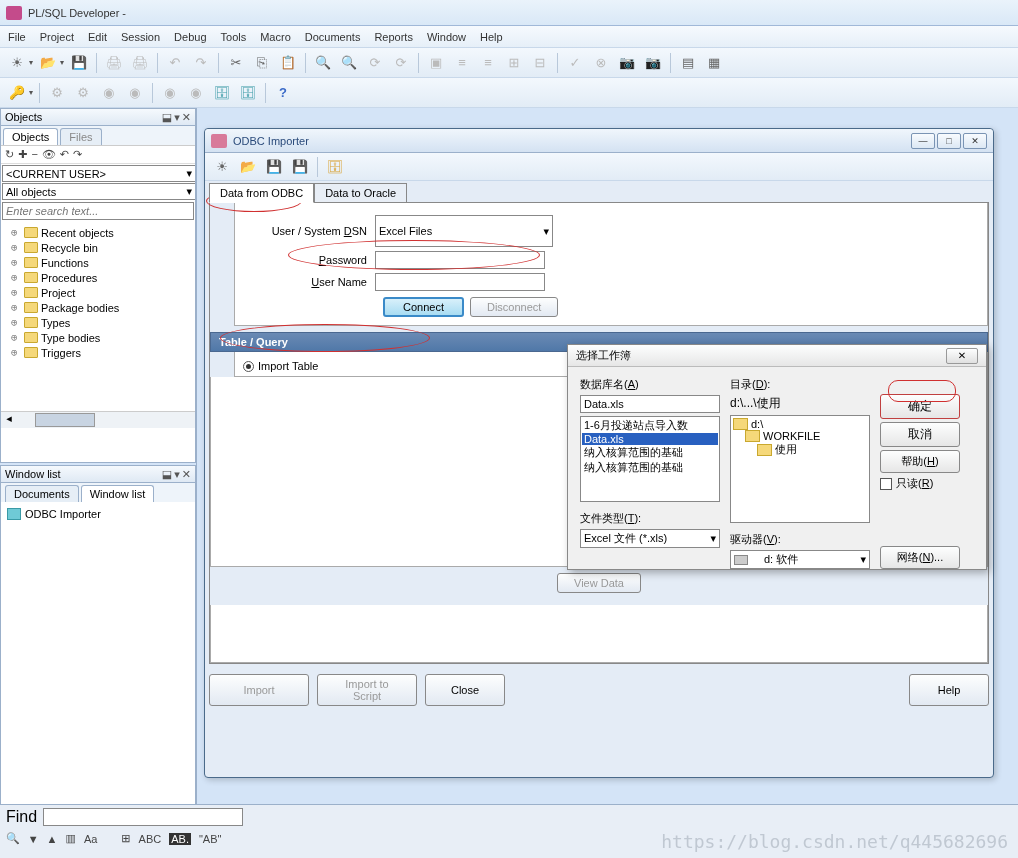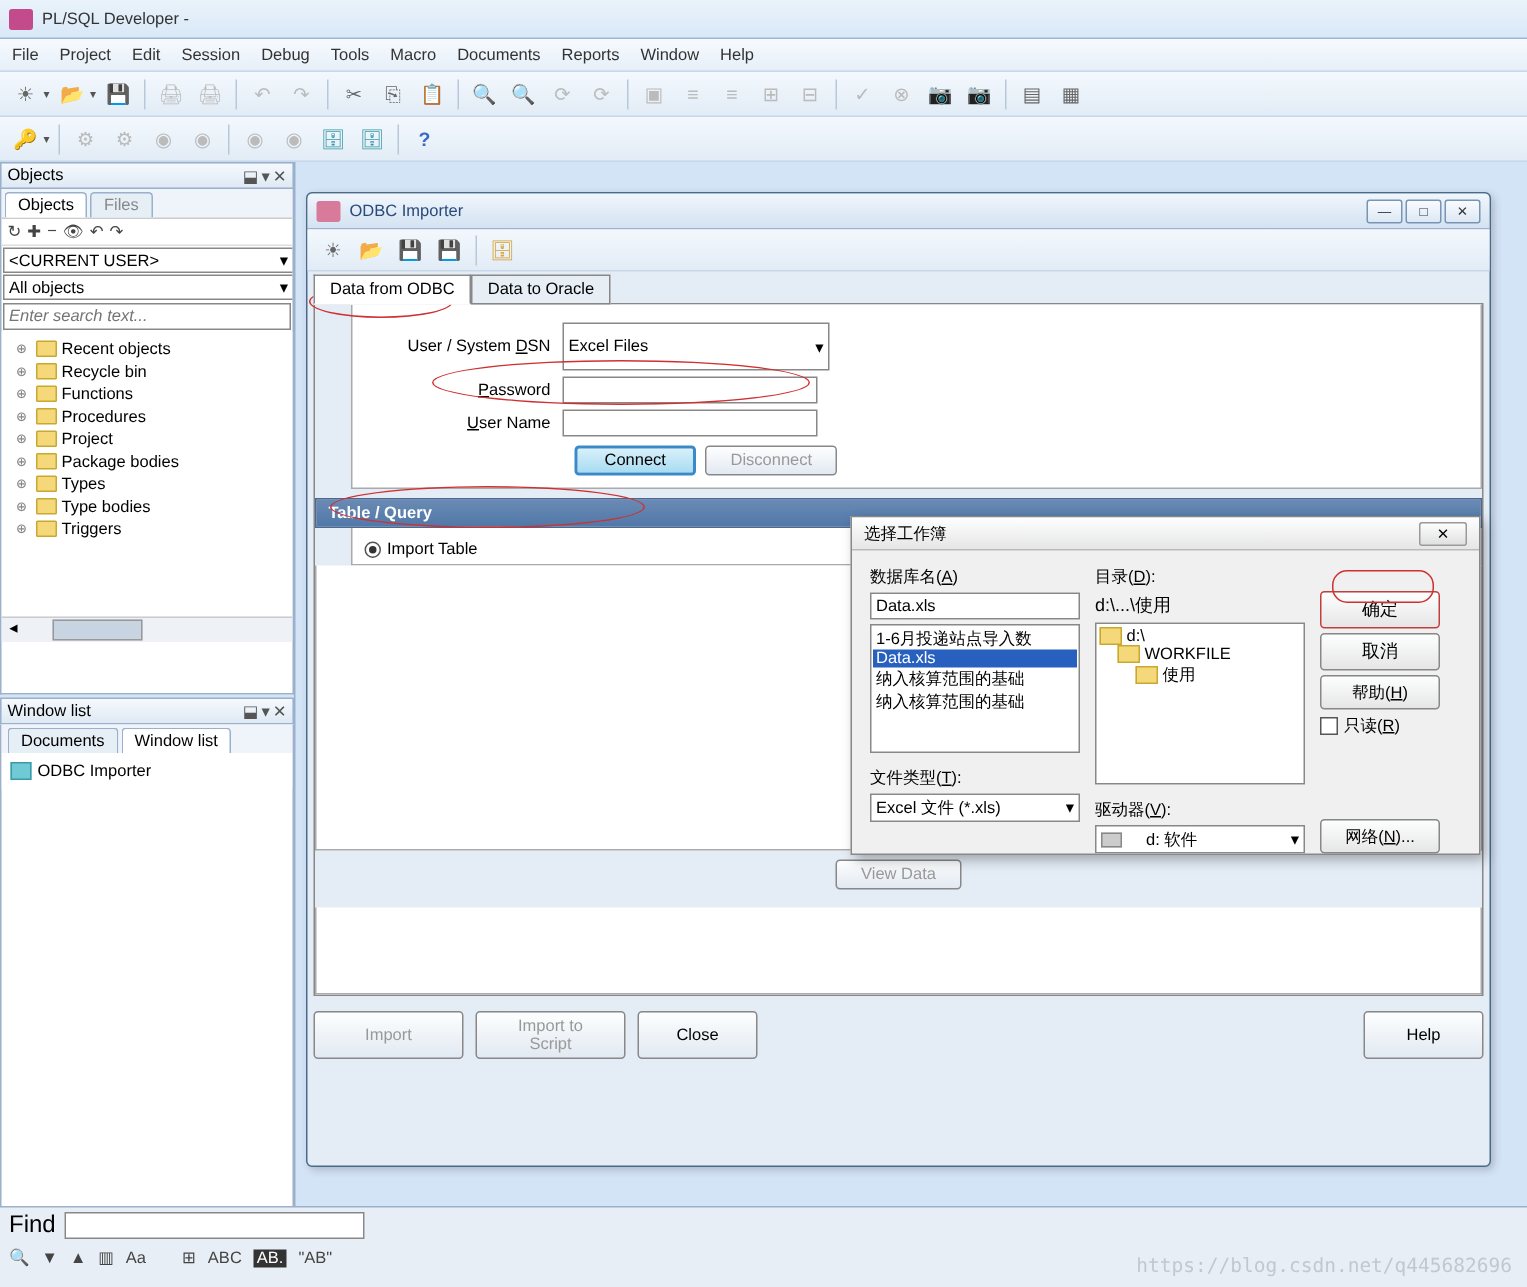--- a/index.html
+++ b/index.html
@@ -113,21 +113,21 @@
 .wb-checkbox { display: flex; align-items: center; gap: 4px; font-size: 12px; }
 .wb-cb { width: 12px; height: 12px; border: 1px solid #555; background: #fff; }
 .wb-select { border: 1px solid #888; background: #fff; display: flex; justify-content: space-between; align-items: center; padding: 1px 3px; height: 19px; }
 
 
 .findbar { position: absolute; left: 0; bottom: 0; width: 100%; height: 54px; background: #e8eef6; border-top: 1px solid #9bb0ca; }
 .find-row1 { display: flex; align-items: center; padding: 3px 6px; gap: 6px; }
 .find-label { font-size: 16px; }
 .find-input { width: 200px; height: 18px; border: 1px solid #888; background: #fff; }
 .find-row2 { display: flex; align-items: center; padding: 3px 6px; gap: 8px; font-size: 12px; color: #444; }
-.watermark { position: absolute; right: 10px; bottom: 6px; color: #c0c8d2; font-size: 13px; font-family: monospace; }
+.watermark { position: absolute; right: 10px; bottom: 6px; color: #c0c8d2; font-size: 18px; font-family: monospace; }
 
 
 .annot { position: absolute; border: 1px solid #d03030; border-radius: 50%; pointer-events: none; }
 </style>
 </head>
 <body>
 
 <div class="titlebar">
   <div class="app-icon"></div>
   <span class="title-text">PL/SQL Developer -</span>

